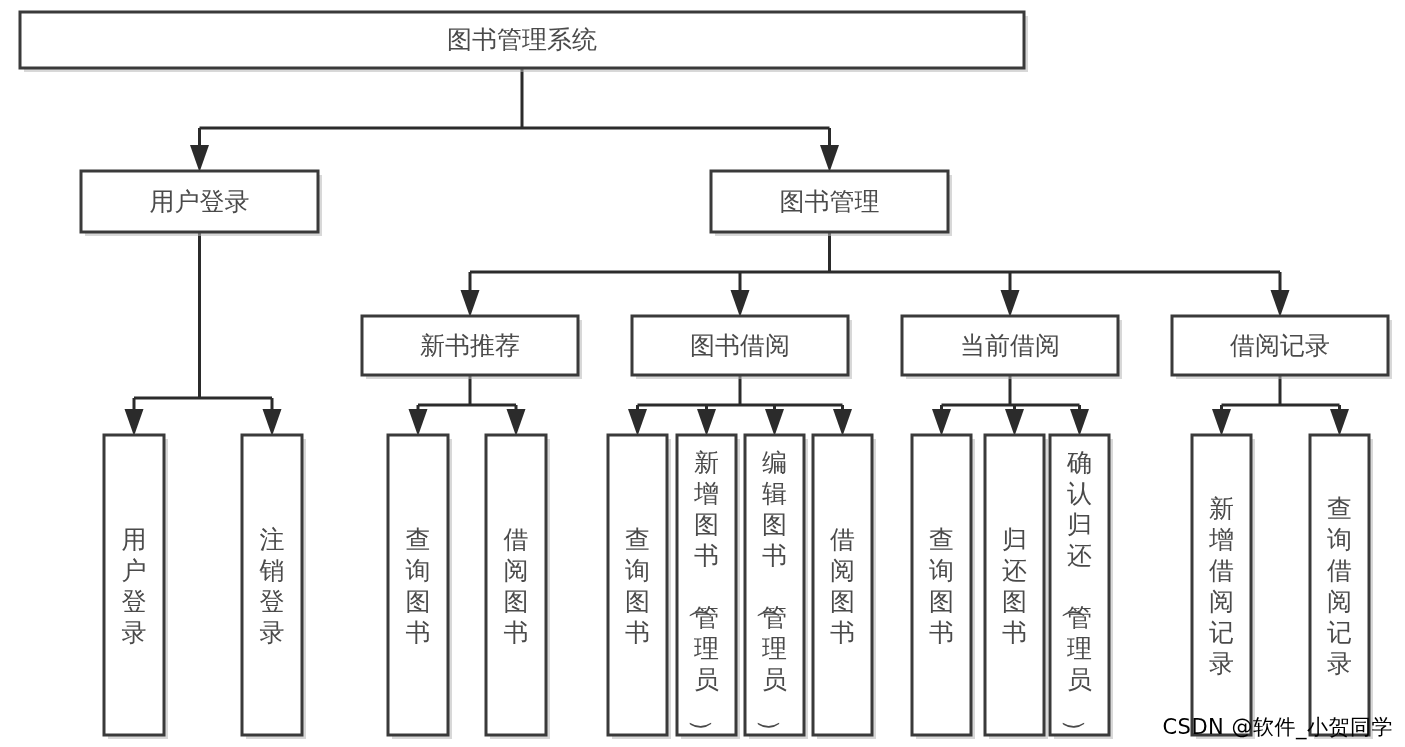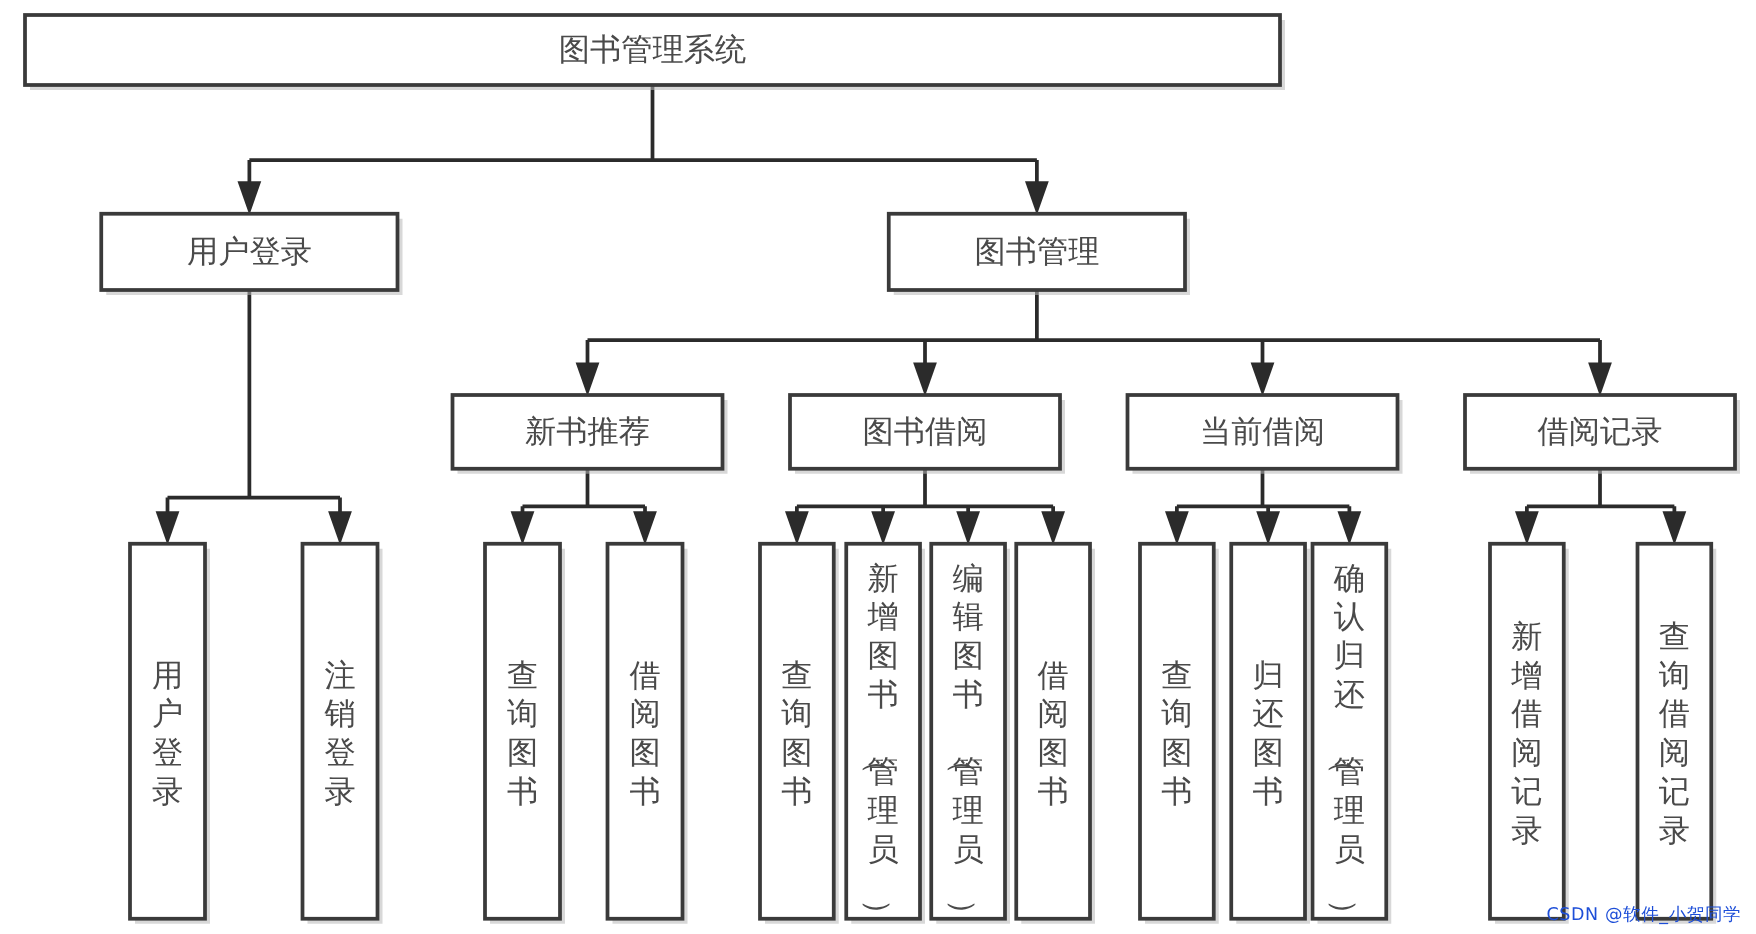--- a/index.html
+++ b/index.html
@@ -58,22 +58,22 @@
   }
   .connector-arrow {
     fill: #2b2b2b;
     stroke: none;
   }
   .watermark-text {
     position: absolute;
     right: 12px;
     bottom: 6px;
     font-family: "DejaVu Sans", "Liberation Sans", sans-serif;
-    font-size: 14px;
-    color: #1d4ed8;
+    font-size: 21px;
+    color: #000000;
     letter-spacing: 0.5px;
     white-space: nowrap;
     user-select: none;
   }
 </style>
 </head>
 <body>
 
 <div id="diagram-root">
   <svg class="diagram-canvas" id="diagram-svg" viewBox="0 0 1405 747" xmlns="http://www.w3.org/2000/svg">

